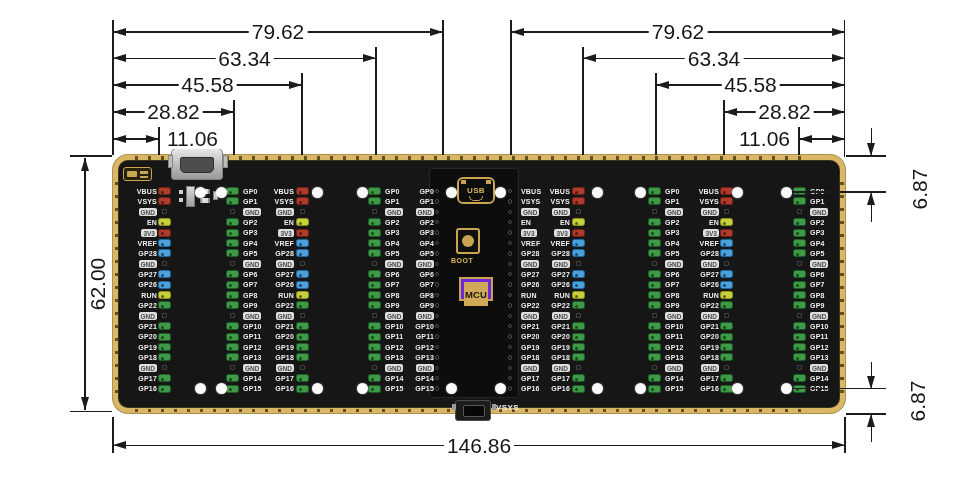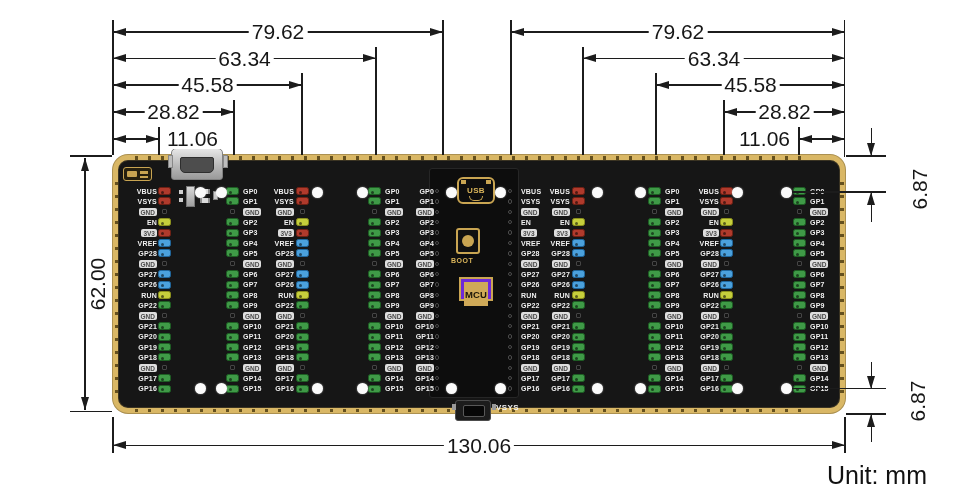--- a/index.html
+++ b/index.html
@@ -580,31 +580,30 @@
       <div class="dline" style="left: 70px; top: 410.75px; width: 42px; height: 1.5px; z-index: 5;"></div>
       <div class="dline" style="left: 84.25px; top: 158px; width: 1.5px; height: 252px; z-index: 5;"></div>
       <div class="ar ar-u" style="left: 80.5px; top: 158px;"></div>
       <div class="ar ar-d" style="left: 80.5px; top: 397px;"></div>
       <span class="dtxt vert" style="left: 97px; top: 284px;">62.00</span>
       <div class="dline" style="left: 112.25px; top: 417px; width: 1.5px; height: 36px; z-index: 5;"></div>
       <div class="dline" style="left: 844.25px; top: 417px; width: 1.5px; height: 36px; z-index: 5;"></div>
       <div class="dline" style="left: 113px; top: 444.75px; width: 732px; height: 1.5px; z-index: 5;"></div>
       <div class="ar ar-l" style="left: 113px; top: 441px;"></div>
       <div class="ar ar-r" style="left: 832px; top: 441px;"></div>
-      <span class="dtxt ctr" style="left: 479px; top: 434.5px;">130.06</span>
+      <span class="dtxt ctr" style="left: 479px; top: 434.5px;">146.86</span>
       <div class="dline" style="left: 846px; top: 155.25px; width: 40px; height: 1.5px; z-index: 6;"></div>
       <div class="dline" style="left: 792px; top: 191.25px; width: 94px; height: 1.5px; z-index: 6;"></div>
       <div class="dline" style="left: 870.75px; top: 128px; width: 1.5px; height: 28px; z-index: 6;"></div>
       <div class="dline" style="left: 870.75px; top: 192px; width: 1.5px; height: 30px; z-index: 6;"></div>
       <div class="ar ar-d" style="left: 867px; top: 143px;"></div>
       <div class="ar ar-u" style="left: 867px; top: 192px;"></div>
       <span class="dtxt vert" style="left: 919px; top: 189px;">6.87</span>
       <div class="dline" style="left: 792px; top: 387.75px; width: 94px; height: 1.5px; z-index: 6;"></div>
       <div class="dline" style="left: 846px; top: 413.25px; width: 40px; height: 1.5px; z-index: 6;"></div>
       <div class="dline" style="left: 870.75px; top: 362px; width: 1.5px; height: 26.5px; z-index: 6;"></div>
       <div class="dline" style="left: 870.75px; top: 414px; width: 1.5px; height: 28px; z-index: 6;"></div>
       <div class="ar ar-d" style="left: 867px; top: 375.5px;"></div>
       <div class="ar ar-u" style="left: 867px; top: 414px;"></div>
       <span class="dtxt vert" style="left: 917px; top: 401px;">6.87</span>
     </div>
 
-  <span class="ov" style="left:827px;top:461px;font-size:25px;color:#111;z-index:6;">Unit: mm</span>
 </div>
 
 </body></html>

